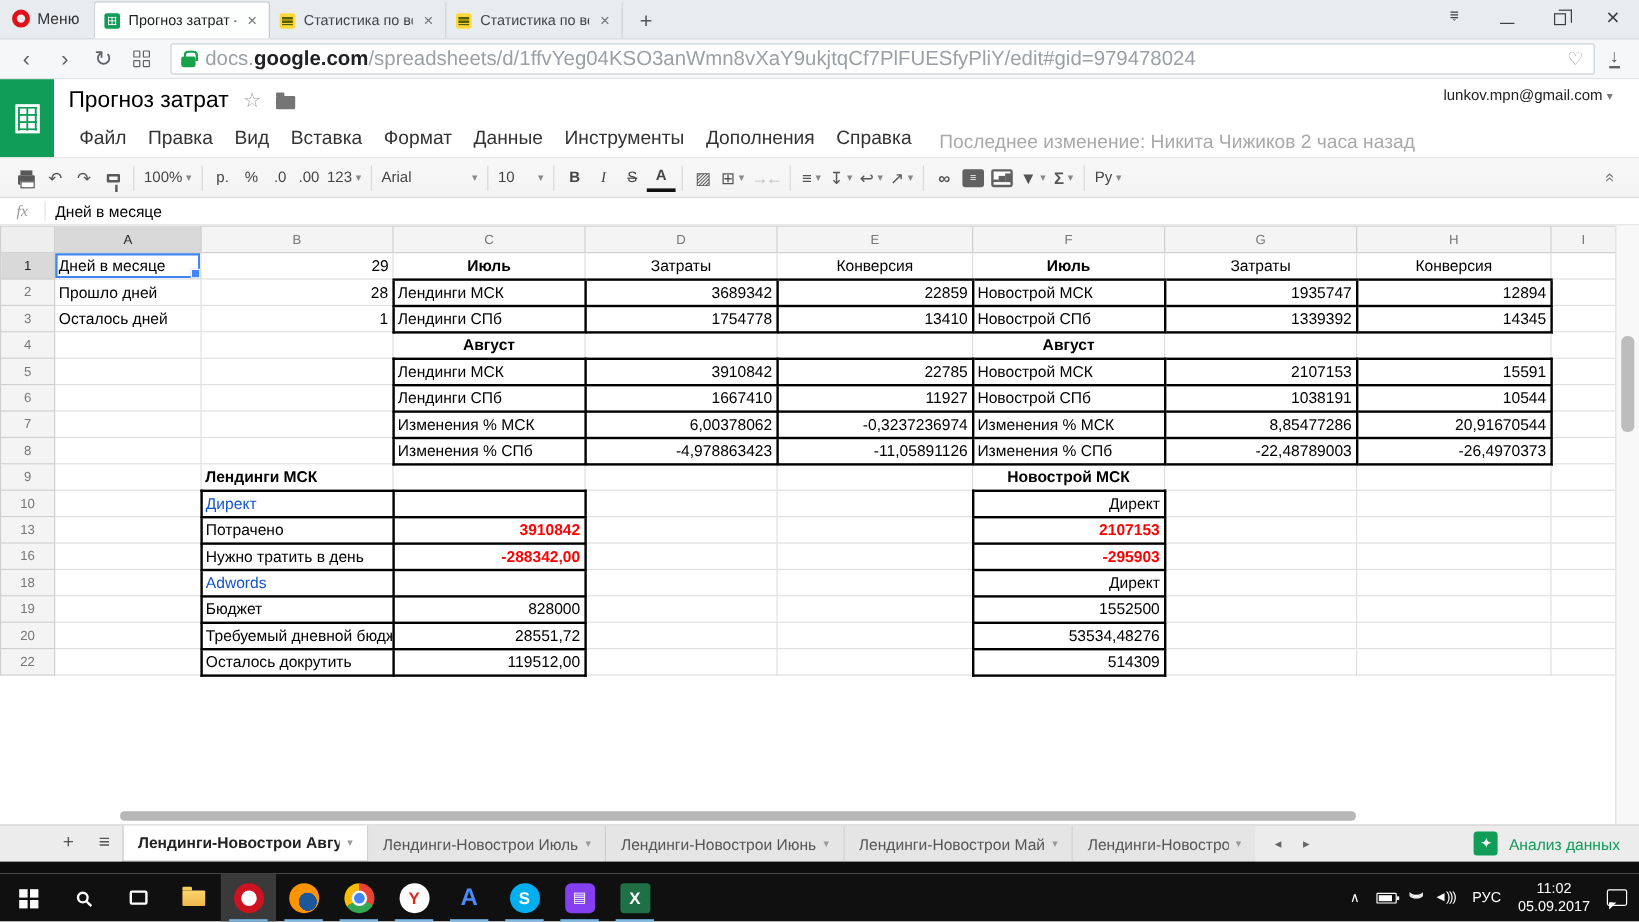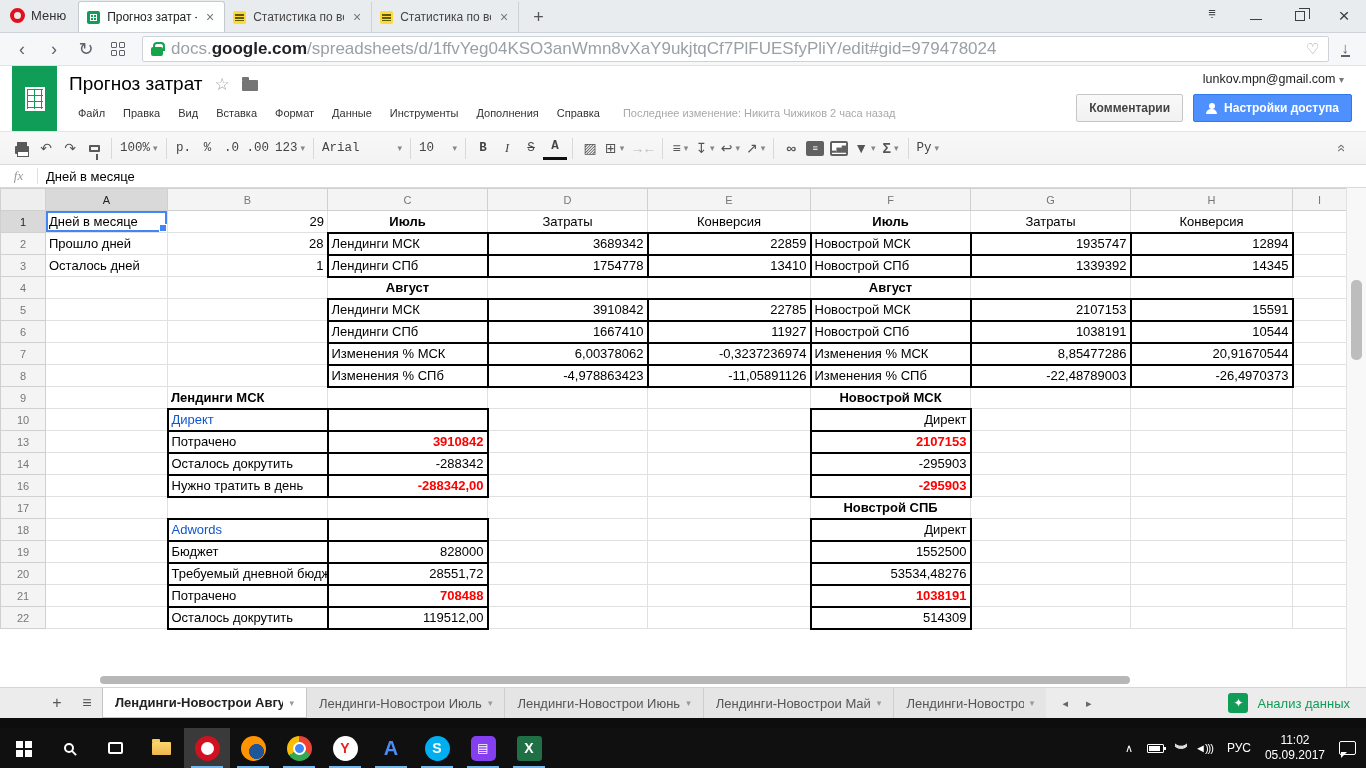--- a/index.html
+++ b/index.html
@@ -38,31 +38,31 @@
   .sdial i { width:6px; height:6px; border:1.5px solid #5f6368; border-radius:1px; }
   .urlbox { flex:1; height:26px; background:#fff; border:1px solid #ccd2d8; border-radius:2px; display:flex; align-items:center; padding:0 8px; gap:8px; margin-left:6px; }
   .lock { width:12px; height:9px; background:#17a349; border-radius:2px; position:relative; margin-top:4px; }
   .lock::before { content:""; position:absolute; top:-5px; left:2px; width:8px; height:7px; border:2px solid #17a349; border-bottom:none; border-radius:4px 4px 0 0; }
   .url { font-size:17px; color:#9aa0a6; white-space:nowrap; overflow:hidden; flex:1; }
   .url b { color:#202124; font-weight:bold; }
   .heart { margin-left:auto; color:#9aa0a6; font-size:15px; }
   .dl-icon { color:#5f6368; font-size:15px; border-bottom:2px solid #5f6368; line-height:14px; padding:0 1px; margin:0 8px; }
 
   
-  .gshead { position:absolute; top:66px; left:12px; right:0; height:65px; background:#fff; }
+  .gshead { position:absolute; top:66px; left:0; right:0; height:65px; background:#fff; }
   .gs-logo { position:absolute; left:0; top:0; width:45px; height:65px; background:#0f9d58; display:flex; align-items:center; justify-content:center; }
   .gs-logo .grid-lines { width:20px; height:24px; background:
       linear-gradient(#0f9d58 1.5px,transparent 1.5px) 0 0/20px 6px,
       linear-gradient(90deg,#0f9d58 1.5px,transparent 1.5px) 0 0/7px 24px, #fff; border:2px solid #fff; }
   .doc-title-row { position:absolute; left:57px; top:7px; display:flex; align-items:center; gap:12px; }
   .doc-title { font-size:19px; color:#000; }
   .star { color:#9e9e9e; font-size:17px; }
   .folder { width:16px; height:11px; background:#757575; border-radius:1px; position:relative; margin-top:3px; }
   .folder::before { content:""; position:absolute; top:-3px; left:0; width:7px; height:3px; background:#757575; border-radius:1px 1px 0 0; }
-  .menurow { position:absolute; left:57px; top:38px; display:flex; align-items:center; font-size:11px; color:#333; }
+  .menurow { position:absolute; left:57px; top:38px; display:flex; align-items:flex-end; font-size:16px; color:#333; }
   .menurow .mi { padding:3px 9px; }
   .last-edit { color:#a9a9a9; margin-left:14px; white-space:nowrap; }
   .acct { position:absolute; right:22px; top:6px; font-size:12.5px; color:#222; }
   .acct .car { color:#777; font-size:10px; }
   .hdr-btns { position:absolute; right:14px; top:28px; display:flex; gap:10px; }
   .gbtn { height:28px; line-height:26px; padding:0 12px; border:1px solid #c6c6c6; border-radius:2px; background:linear-gradient(#f9f9f9,#f1f1f1); font-size:12px; font-weight:bold; color:#444; }
   .gbtn.primary { background:#4d90fe; border-color:#3079ed; color:#fff; display:flex; align-items:center; gap:7px; }
   .person { width:11px; height:11px; position:relative; }
   .person::before { content:""; position:absolute; top:0; left:2.5px; width:6px; height:6px; border-radius:50%; background:#fff; }
   .person::after { content:""; position:absolute; bottom:0; left:0; width:11px; height:5px; border-radius:5px 5px 0 0; background:#fff; }
@@ -70,21 +70,21 @@
   
   .gstool { position:absolute; top:131px; left:0; right:0; height:34px; background:linear-gradient(#f8f8f8,#f3f3f3); border-top:1px solid #e5e5e5; border-bottom:1px solid #d9d9d9; display:flex; align-items:center; padding:0 10px; color:#555; }
   .ti { display:flex; align-items:center; justify-content:center; min-width:24px; height:24px; padding:0 3px; font-size:14px; color:#555; }
   .ti .car { font-size:9px; color:#888; margin-left:3px; }
   .sep { width:1px; height:21px; background:#d9d9d9; margin:0 5px; flex:none; }
   .printer { width:14px; height:8px; background:#595959; border-radius:1px; position:relative; margin-top:3px; }
   .printer::before { content:""; position:absolute; top:-4px; left:2px; width:10px; height:4px; background:#595959; }
   .printer::after { content:""; position:absolute; bottom:-3px; left:2px; width:10px; height:4px; background:#fff; border:1px solid #595959; }
   .roller { width:11px; height:7px; border:2px solid #595959; border-radius:1px; position:relative; }
   .roller::after { content:""; position:absolute; right:0px; top:7px; width:2px; height:6px; background:#595959; }
-  .t-text { font-size:12.5px; color:#444;font-family:Liberation Mono, monospace; }
+  .t-text { font-size:12.5px; color:#444; }
   .fontbox { width:86px; justify-content:space-between;text-align:right; }
   .sizebox { width:44px; justify-content:space-between; }
   .b-b { font-weight:bold; }
   .b-i { font-style:italic; font-family:"Liberation Serif",serif; }
   .b-s { text-decoration:line-through; }
   .b-a { font-weight:bold; border-bottom:3px solid #111; line-height:13px; }
   .dis { color:#bcbcbc; }
   .chip { width:18px; height:15px; background:#616161; color:#fff; border-radius:2px; display:flex; align-items:center; justify-content:center; font-size:9px; line-height:1; }
   .chip.outline { background:#fff; border:2px solid #616161; color:#616161; font-size:7px; }
   .collapse { margin-left:auto; margin-right:12px; transform:rotate(-90deg); color:#777; font-size:14px; }
@@ -244,27 +244,20 @@
           <span class="mi">Вставка</span>
           <span class="mi">Формат</span>
           <span class="mi">Данные</span>
           <span class="mi">Инструменты</span>
           <span class="mi">Дополнения</span>
           <span class="mi">Справка</span>
         </span>
       <span class="last-edit">Последнее изменение: Никита Чижиков 2 часа назад</span>
     </div>
     <div class="acct"><span>lunkov.mpn@gmail.com</span> <span class="car">▾</span></div>
-    <div class="hdr-btns">
-      <button class="gbtn">Комментарии</button>
-      <button class="gbtn primary">
-          <span class="person"></span>
-          <span>Настройки доступа</span>
-        </button>
-    </div>
   </div>
 
   <div class="gstool">
     <span class="ti">
         <span class="printer"></span>
       </span>
     <span class="ti">↶</span>
     <span class="ti">↷</span>
     <span class="ti">
         <span class="roller"></span>
@@ -504,56 +497,32 @@
             <td class="bx">Потрачено</td>
             <td class="red bx">3910842</td>
             <td class=""></td>
             <td class=""></td>
             <td class="red bx">2107153</td>
             <td class=""></td>
             <td class=""></td>
             <td class=""></td>
           </tr>
           <tr class="r">
-            <th class="row">14</th>
-            <td class=""></td>
-            <td class="bx">Осталось докрутить</td>
-            <td class="num bx">-288342</td>
-            <td class=""></td>
-            <td class=""></td>
-            <td class="num bx">-295903</td>
-            <td class=""></td>
-            <td class=""></td>
-            <td class=""></td>
-          </tr>
-          <tr class="r">
             <th class="row">16</th>
             <td class=""></td>
             <td class="bx">Нужно тратить в день</td>
             <td class="red bx">-288342,00</td>
             <td class=""></td>
             <td class=""></td>
             <td class="red bx">-295903</td>
             <td class=""></td>
             <td class=""></td>
             <td class=""></td>
           </tr>
           <tr class="r">
-            <th class="row">17</th>
-            <td class=""></td>
-            <td class=""></td>
-            <td class=""></td>
-            <td class=""></td>
-            <td class=""></td>
-            <td class="b ctr">Новстрой СПБ</td>
-            <td class=""></td>
-            <td class=""></td>
-            <td class=""></td>
-          </tr>
-          <tr class="r">
             <th class="row">18</th>
             <td class=""></td>
             <td class="blue bx">Adwords</td>
             <td class="bx"></td>
             <td class=""></td>
             <td class=""></td>
             <td class="num bx">Директ</td>
             <td class=""></td>
             <td class=""></td>
             <td class=""></td>
@@ -571,32 +540,20 @@
             <td class=""></td>
           </tr>
           <tr class="r">
             <th class="row">20</th>
             <td class=""></td>
             <td class="bx">Требуемый дневной бюдж</td>
             <td class="num bx">28551,72</td>
             <td class=""></td>
             <td class=""></td>
             <td class="num bx">53534,48276</td>
-            <td class=""></td>
-            <td class=""></td>
-            <td class=""></td>
-          </tr>
-          <tr class="r">
-            <th class="row">21</th>
-            <td class=""></td>
-            <td class="bx">Потрачено</td>
-            <td class="red bx">708488</td>
-            <td class=""></td>
-            <td class=""></td>
-            <td class="red bx">1038191</td>
             <td class=""></td>
             <td class=""></td>
             <td class=""></td>
           </tr>
           <tr class="r">
             <th class="row">22</th>
             <td class=""></td>
             <td class="bx">Осталось докрутить</td>
             <td class="num bx">119512,00</td>
             <td class=""></td>

